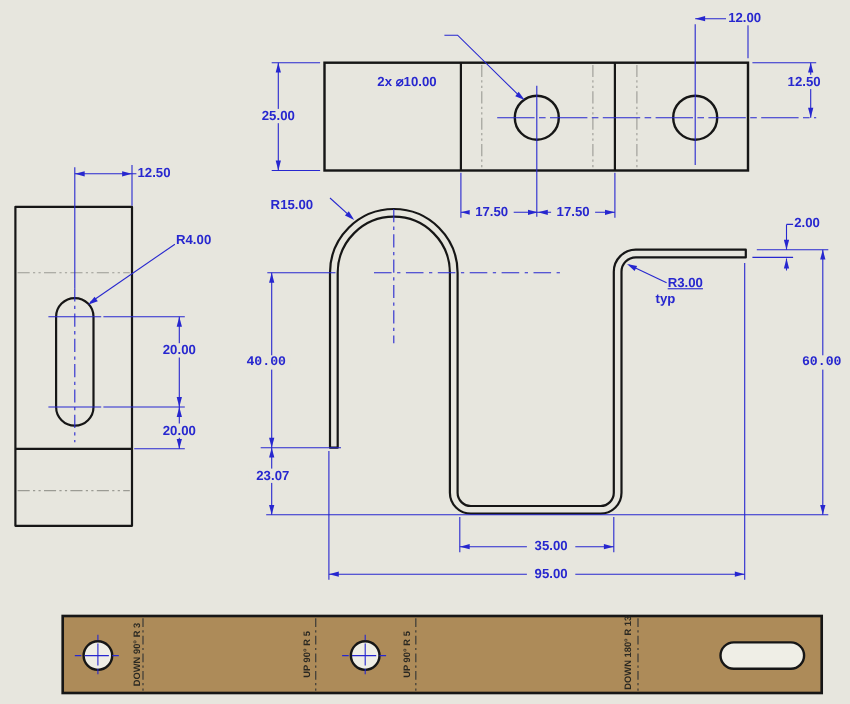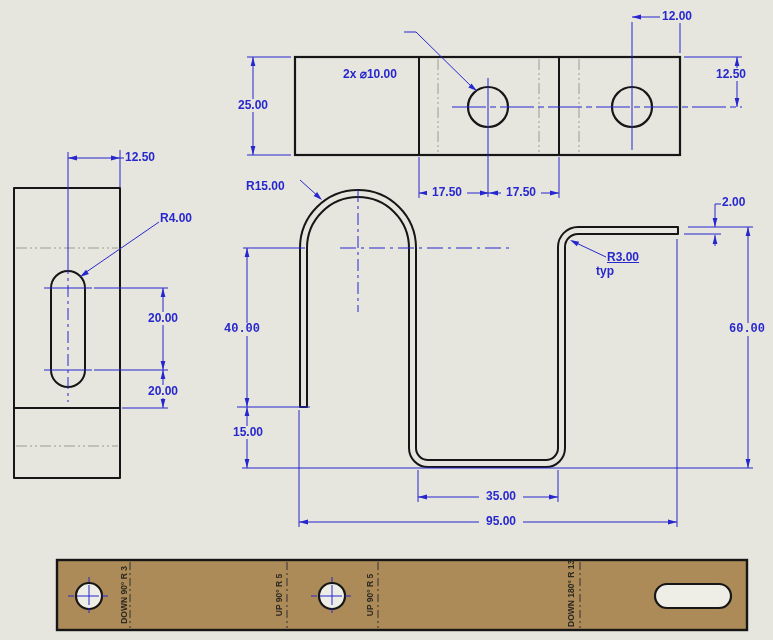--- a/index.html
+++ b/index.html
@@ -216,21 +216,21 @@
 
 <div class="lbl" style="left:343px;top:25px;margin-top:43px;">2x ⌀10.00</div>
 <div class="lbl mask" style="left:231px;top:99px;">25.00</div>
 <div class="lbl mask w40" style="left:427px;top:186px;">17.50</div>
 <div class="lbl mask w40" style="left:501px;top:186px;">17.50</div>
 <div class="lbl mask w34" style="left:636px;top:10px;margin-left:24px;">12.00</div>
 <div class="lbl mask" style="left:709px;top:68px;">12.50</div>
 
 <div class="lbl" style="left:246px;top:180px;">R15.00</div>
 <div class="lbl mask" style="left:220px;top:323px;font-family:Liberation Mono, monospace;">40.00</div>
-<div class="lbl mask" style="left:226px;top:426px;">15.00</div>
+<div class="lbl mask" style="left:226px;top:426px;">23.07</div>
 <div class="lbl mask" style="left:479px;top:490px;">35.00</div>
 <div class="lbl mask" style="left:479px;top:515px;">95.00</div>
 <div class="lbl mask" style="left:725px;top:323px;font-family:Liberation Mono, monospace;">60.00</div>
 <div class="lbl" style="left:722px;top:196px;">2.00</div>
 <div class="lbl" style="left:607px;top:251px;text-decoration:underline;">R3.00</div>
 <div class="lbl" style="left:596px;top:265px;">typ</div>
 
 <div class="bend" style="left:92px;top:590px;">DOWN 90° R 3</div>
 <div class="bend" style="left:247px;top:590px;">UP 90° R 5</div>
 <div class="bend" style="left:338px;top:590px;">UP 90° R 5</div>

